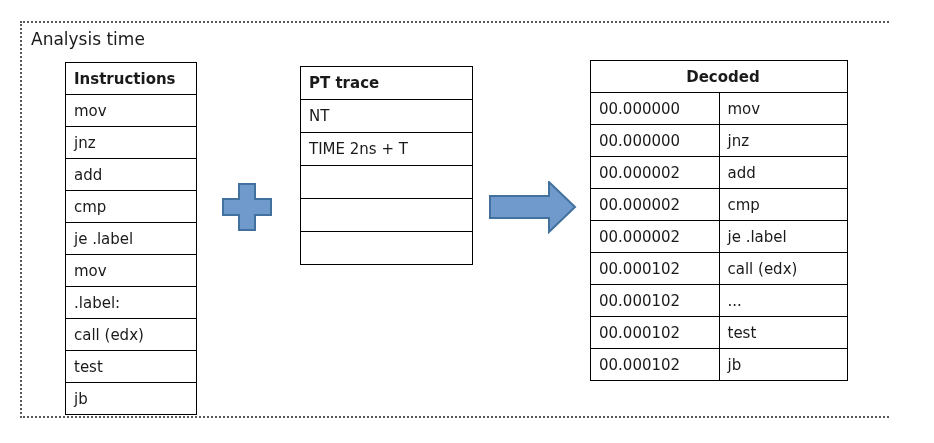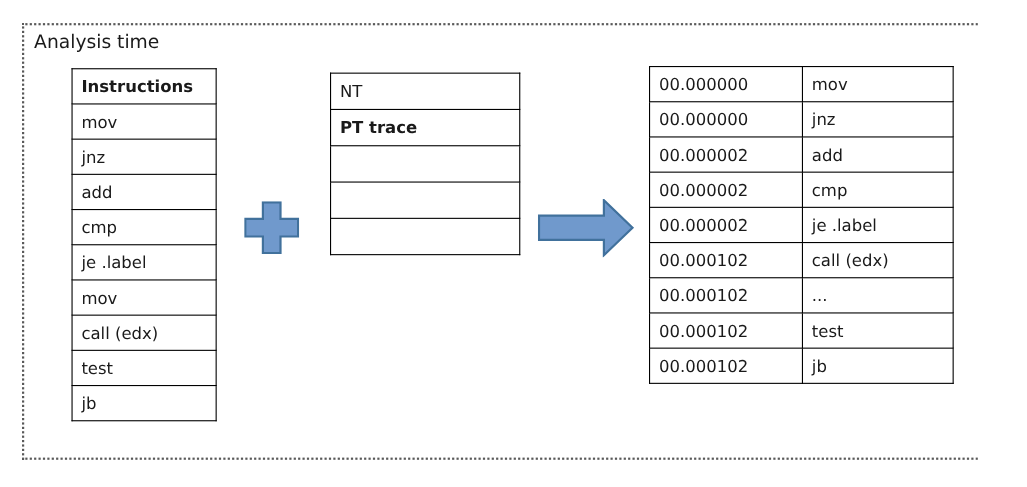--- a/index.html
+++ b/index.html
@@ -65,44 +65,50 @@
     <tr>
           <td>cmp</td>
         </tr>
     <tr>
           <td>je .label</td>
         </tr>
     <tr>
           <td>mov</td>
         </tr>
     <tr>
+          <td>.label:</td>
+        </tr>
+    <tr>
           <td>call (edx)</td>
         </tr>
     <tr>
           <td>test</td>
         </tr>
     <tr>
           <td>jb</td>
         </tr>
   </tbody>
     </table>
 
   <div class="shape shape-plus">
     <svg width="50" height="48" viewBox="0 0 50 48">
       <polygon points="17,1 33,1 33,16 49,16 49,32 33,32 33,47 17,47 17,32 1,32 1,16 17,16" fill="#7099cc" stroke="#41719c" stroke-width="2"></polygon>
     </svg>
   </div>
 
   <table class="tbl tbl-pttrace">
     <tbody>
         <tr>
+          <td class="hdr">PT trace</td>
+        </tr>
+    <tr>
           <td>NT</td>
         </tr>
     <tr>
-          <td class="hdr">PT trace</td>
+          <td>TIME 2ns + T</td>
         </tr>
     <tr>
           <td></td>
         </tr>
     <tr>
           <td></td>
         </tr>
     <tr>
           <td></td>
         </tr>
@@ -110,20 +116,23 @@
     </table>
 
   <div class="shape shape-arrow">
     <svg width="88" height="53" viewBox="0 0 88 53">
       <polygon points="1,15 60,15 60,1 86,26 60,51 60,37 1,37" fill="#7099cc" stroke="#41719c" stroke-width="2"></polygon>
     </svg>
   </div>
 
   <table class="tbl tbl-decoded">
     <tbody>
+        <tr>
+          <td class="hdr-center" colspan="2">Decoded</td>
+        </tr>
     <tr>
       <td class="c0">00.000000</td>
       <td class="c1">mov</td>
     </tr>
     <tr>
       <td class="c0">00.000000</td>
       <td class="c1">jnz</td>
     </tr>
     <tr>
       <td class="c0">00.000002</td>

